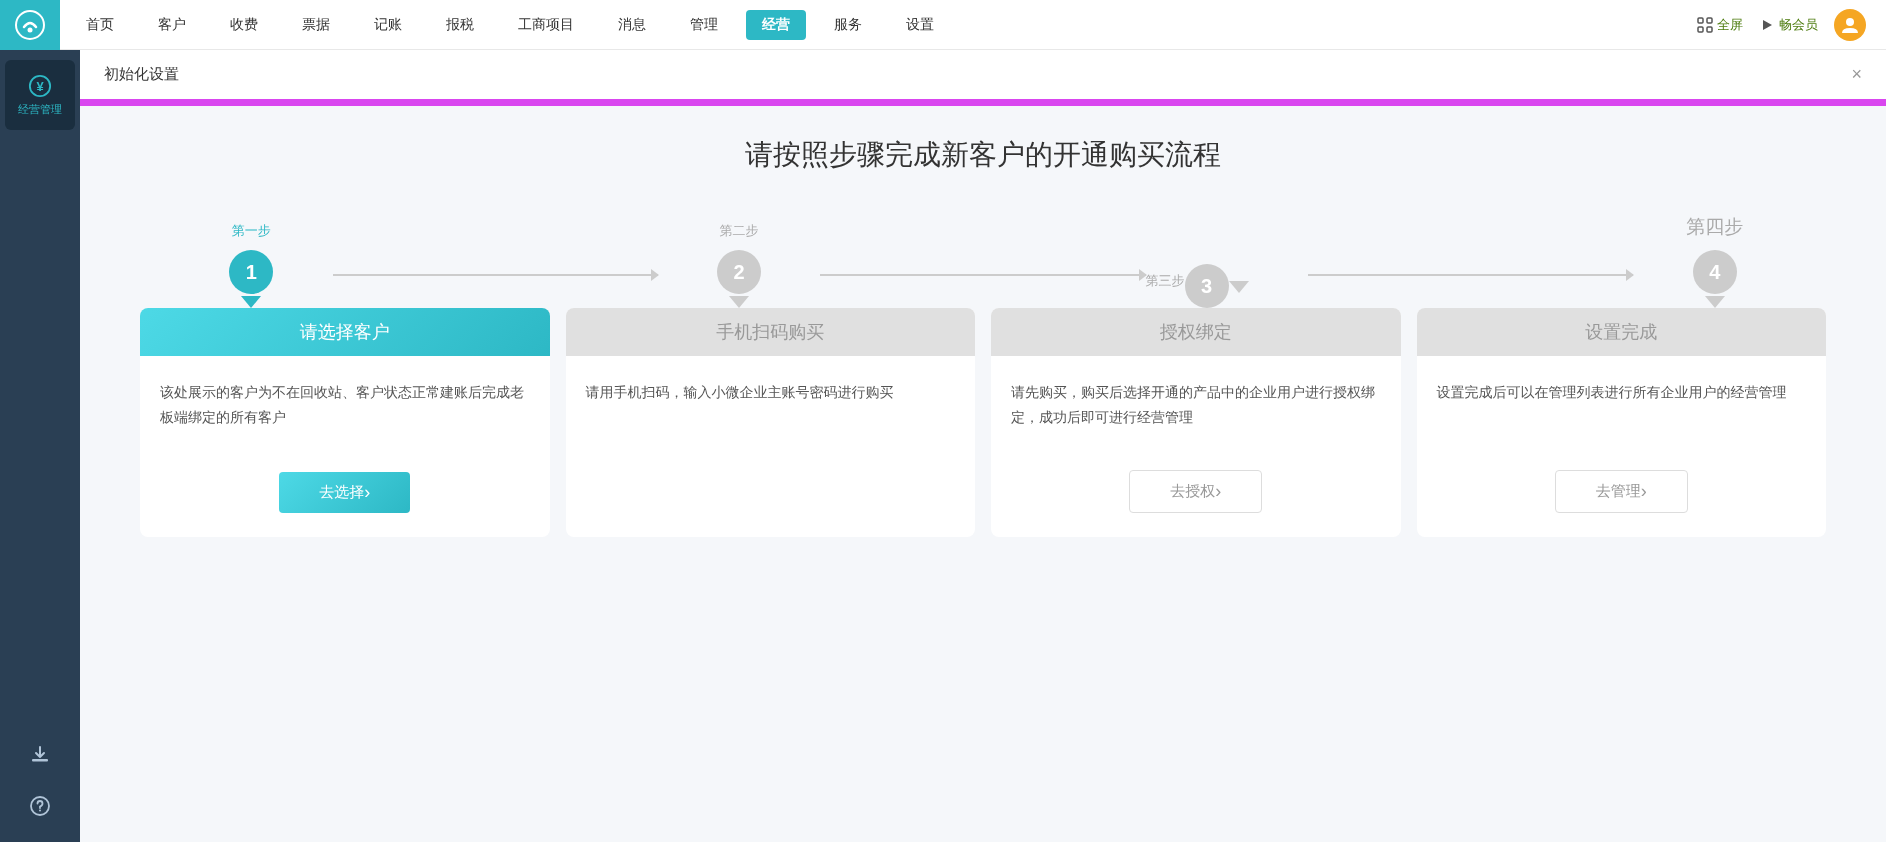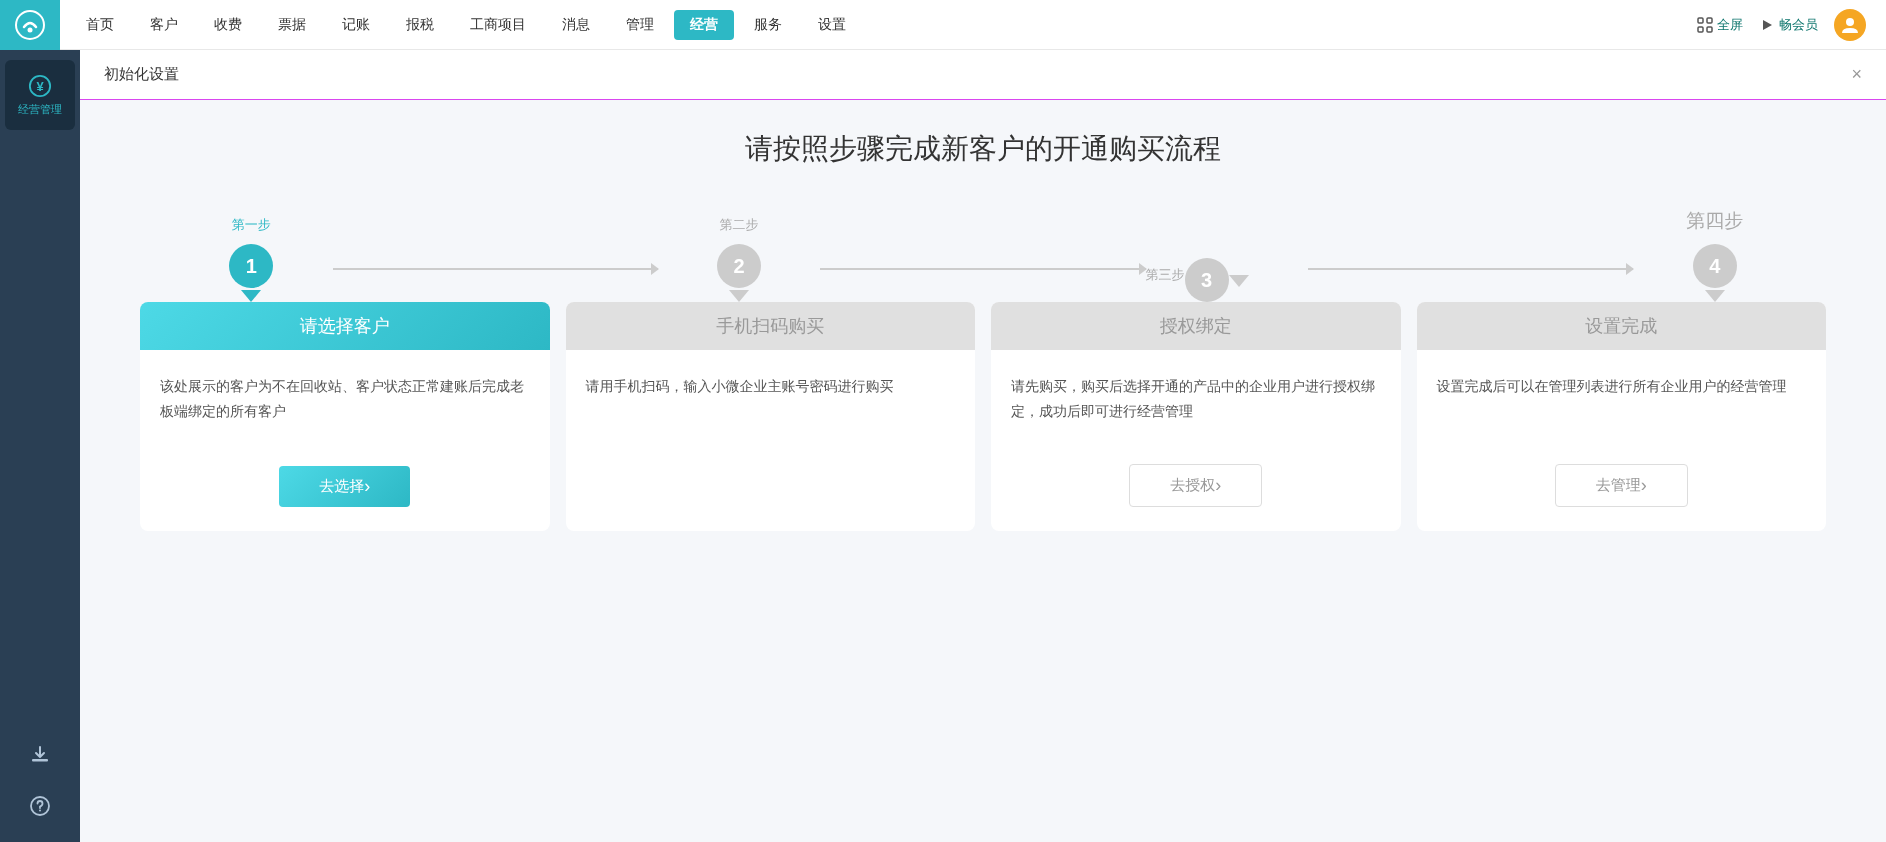--- a/index.html
+++ b/index.html
@@ -18,37 +18,37 @@
     .nav-logo {
       width: 60px;
       height: 50px;
       background: #2db8c5;
       display: flex; align-items: center; justify-content: center;
       margin-left: -20px;
       margin-right: 10px;
     }
     .nav-logo svg { width: 32px; height: 32px; }
     .nav-items {
-      display: flex; gap: 4px; flex: 1;
+      display: flex; gap: 12px; flex: 1;
     }
     .nav-item {
       padding: 6px 16px;
       font-size: 14px;
       color: #333;
       cursor: pointer;
       border-radius: 4px;
     }
     .nav-item.active {
       background: #2db8c5;
       color: #fff;
       border-radius: 4px;
       font-weight: bold;
     }
     .nav-right {
-      display: flex; align-items: center; gap: 16px; font-size: 13px; color: #0f766e;
+      display: flex; align-items: center; gap: 16px; font-size: 13px; color: #4d7c0f;
     }
     .nav-right .fullscreen, .nav-right .vip { cursor: pointer; display: flex; align-items: center; gap: 4px; }
     .nav-avatar { width: 32px; height: 32px; border-radius: 50%; background: #f5a623; display: flex; align-items: center; justify-content: center; }
 
     
     .layout { display: flex; height: 792px; }
     .sidebar {
       width: 80px;
       background: #2a3f54;
       display: flex; flex-direction: column; align-items: center;
@@ -71,21 +71,21 @@
     .main-content {
       flex: 1;
       background: #f5f7fa;
       overflow: auto;
       padding: 0;
     }
     .page-header {
       background: #fff;
       padding: 14px 24px;
       display: flex; align-items: center; justify-content: space-between;
-      border-bottom: 1px solid #d946ef;
+      border-bottom: 7px solid #d946ef;
     }
     .page-title { font-size: 15px; color: #333; }
     .close-btn { font-size: 18px; color: #999; cursor: pointer; }
 
     
     .content-area {
       padding: 30px 40px;
     }
     .main-title {
       text-align: center;

